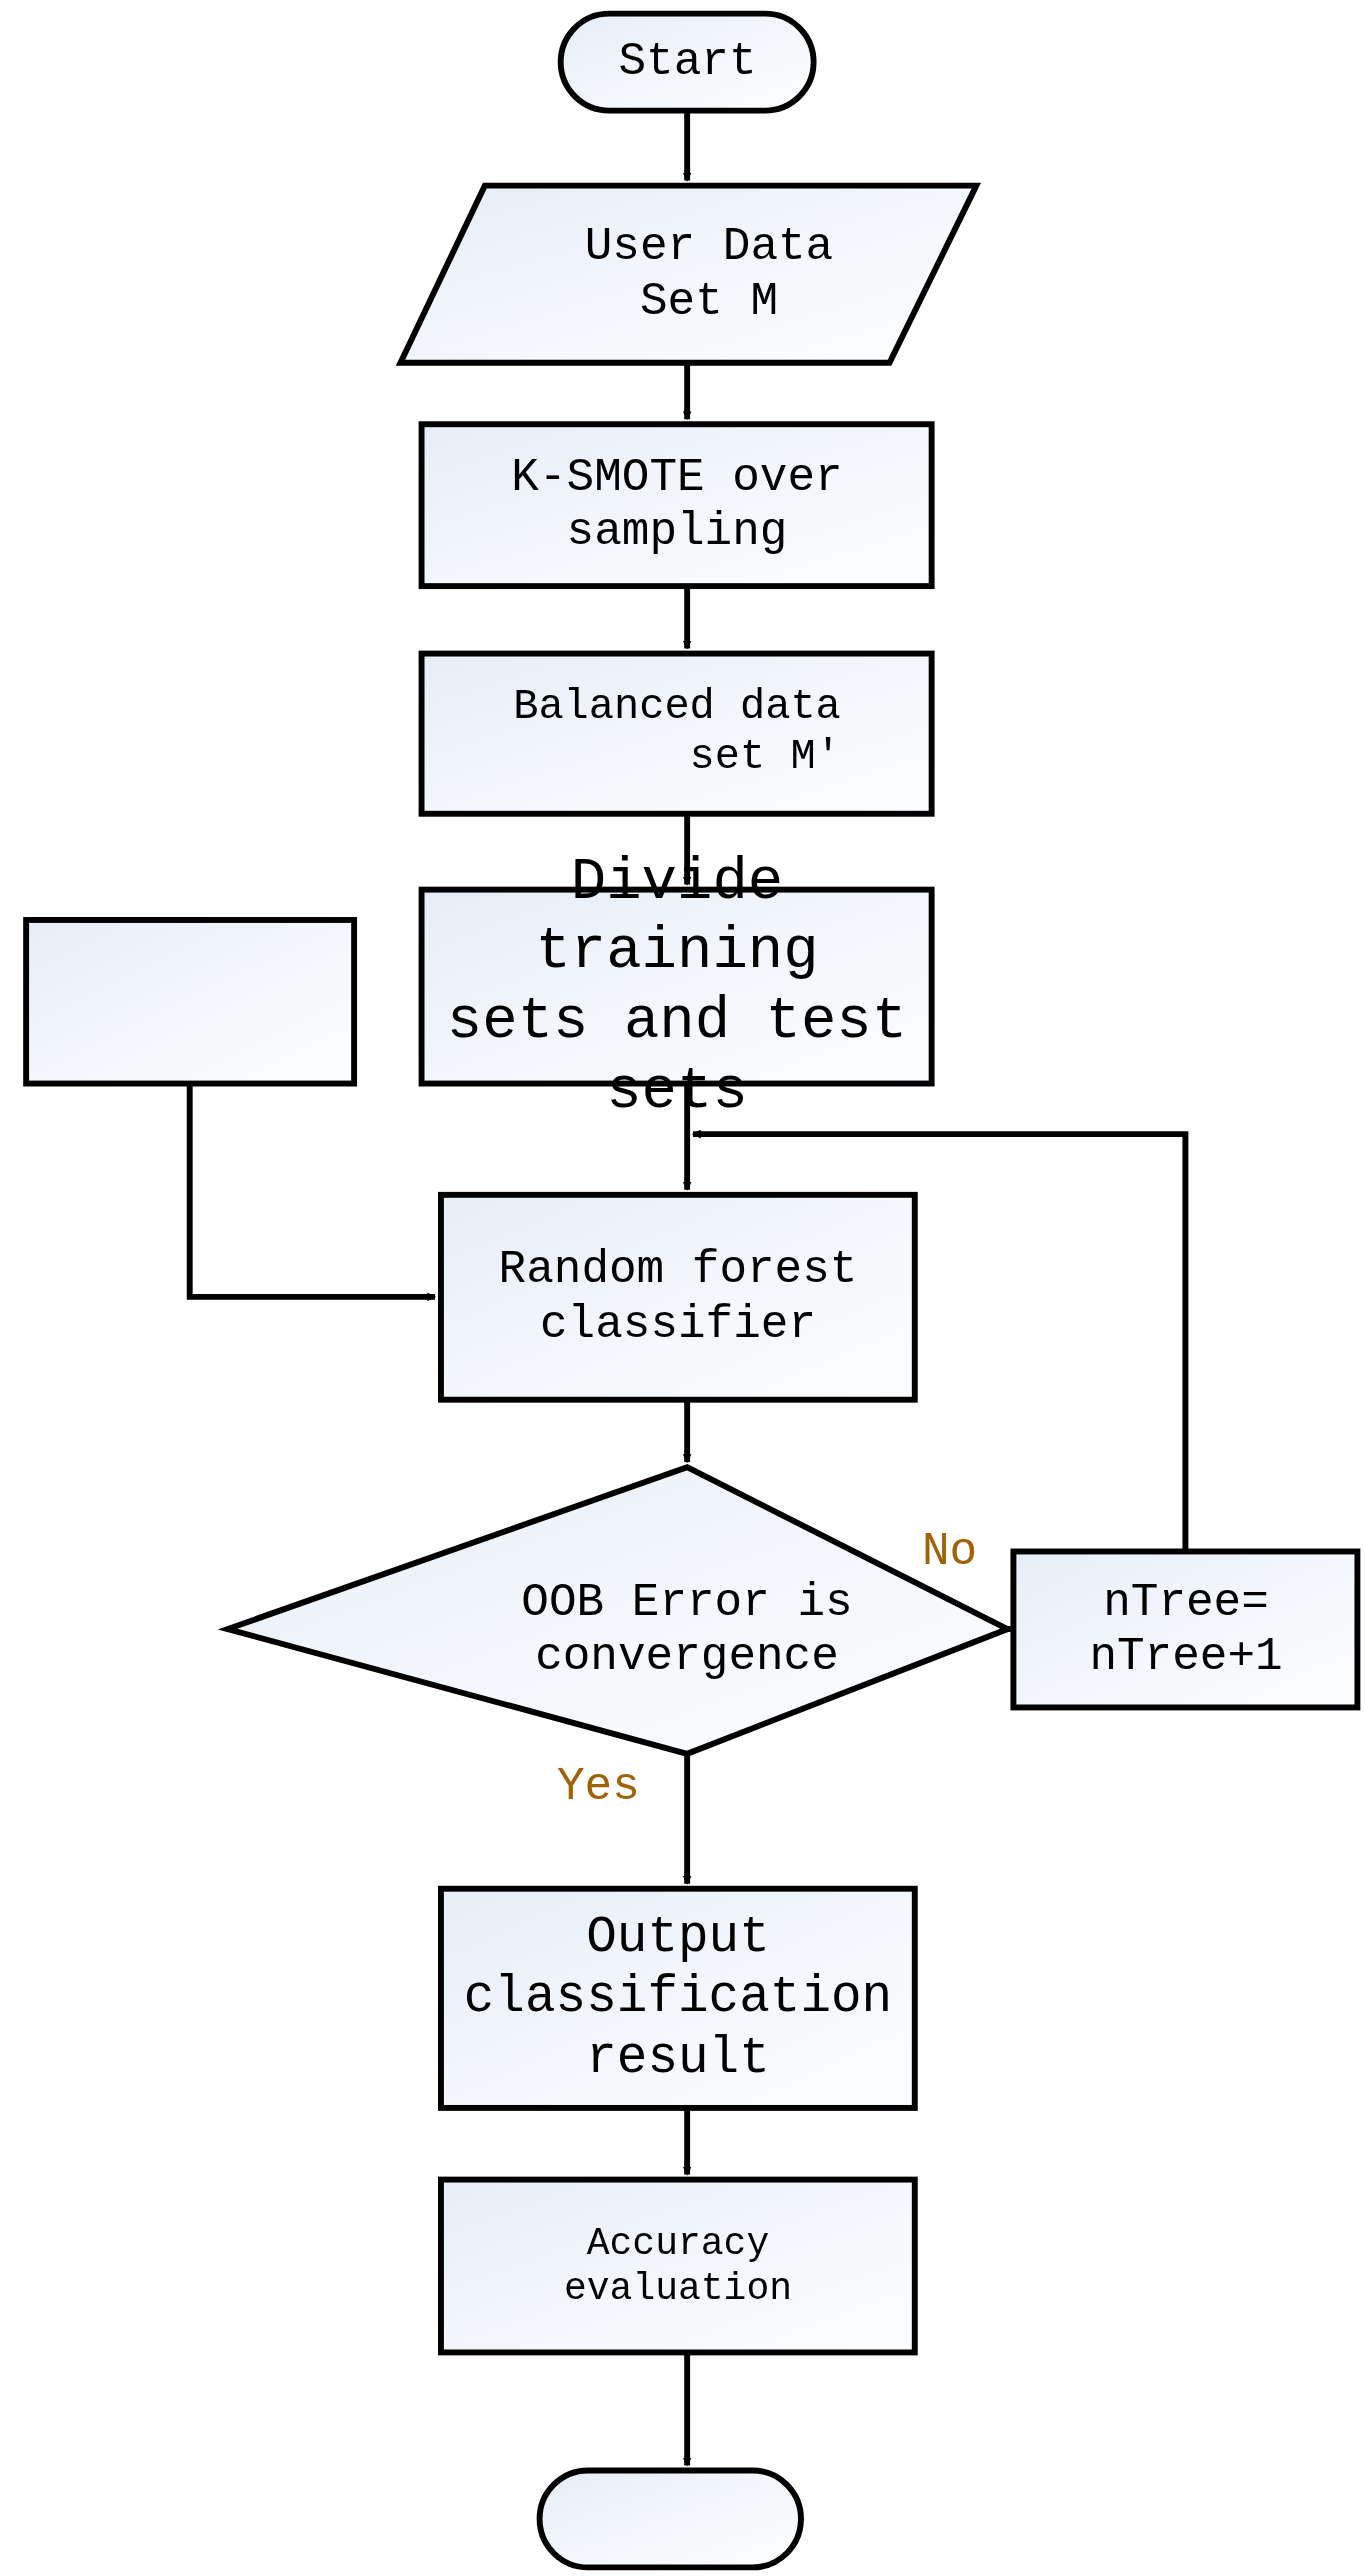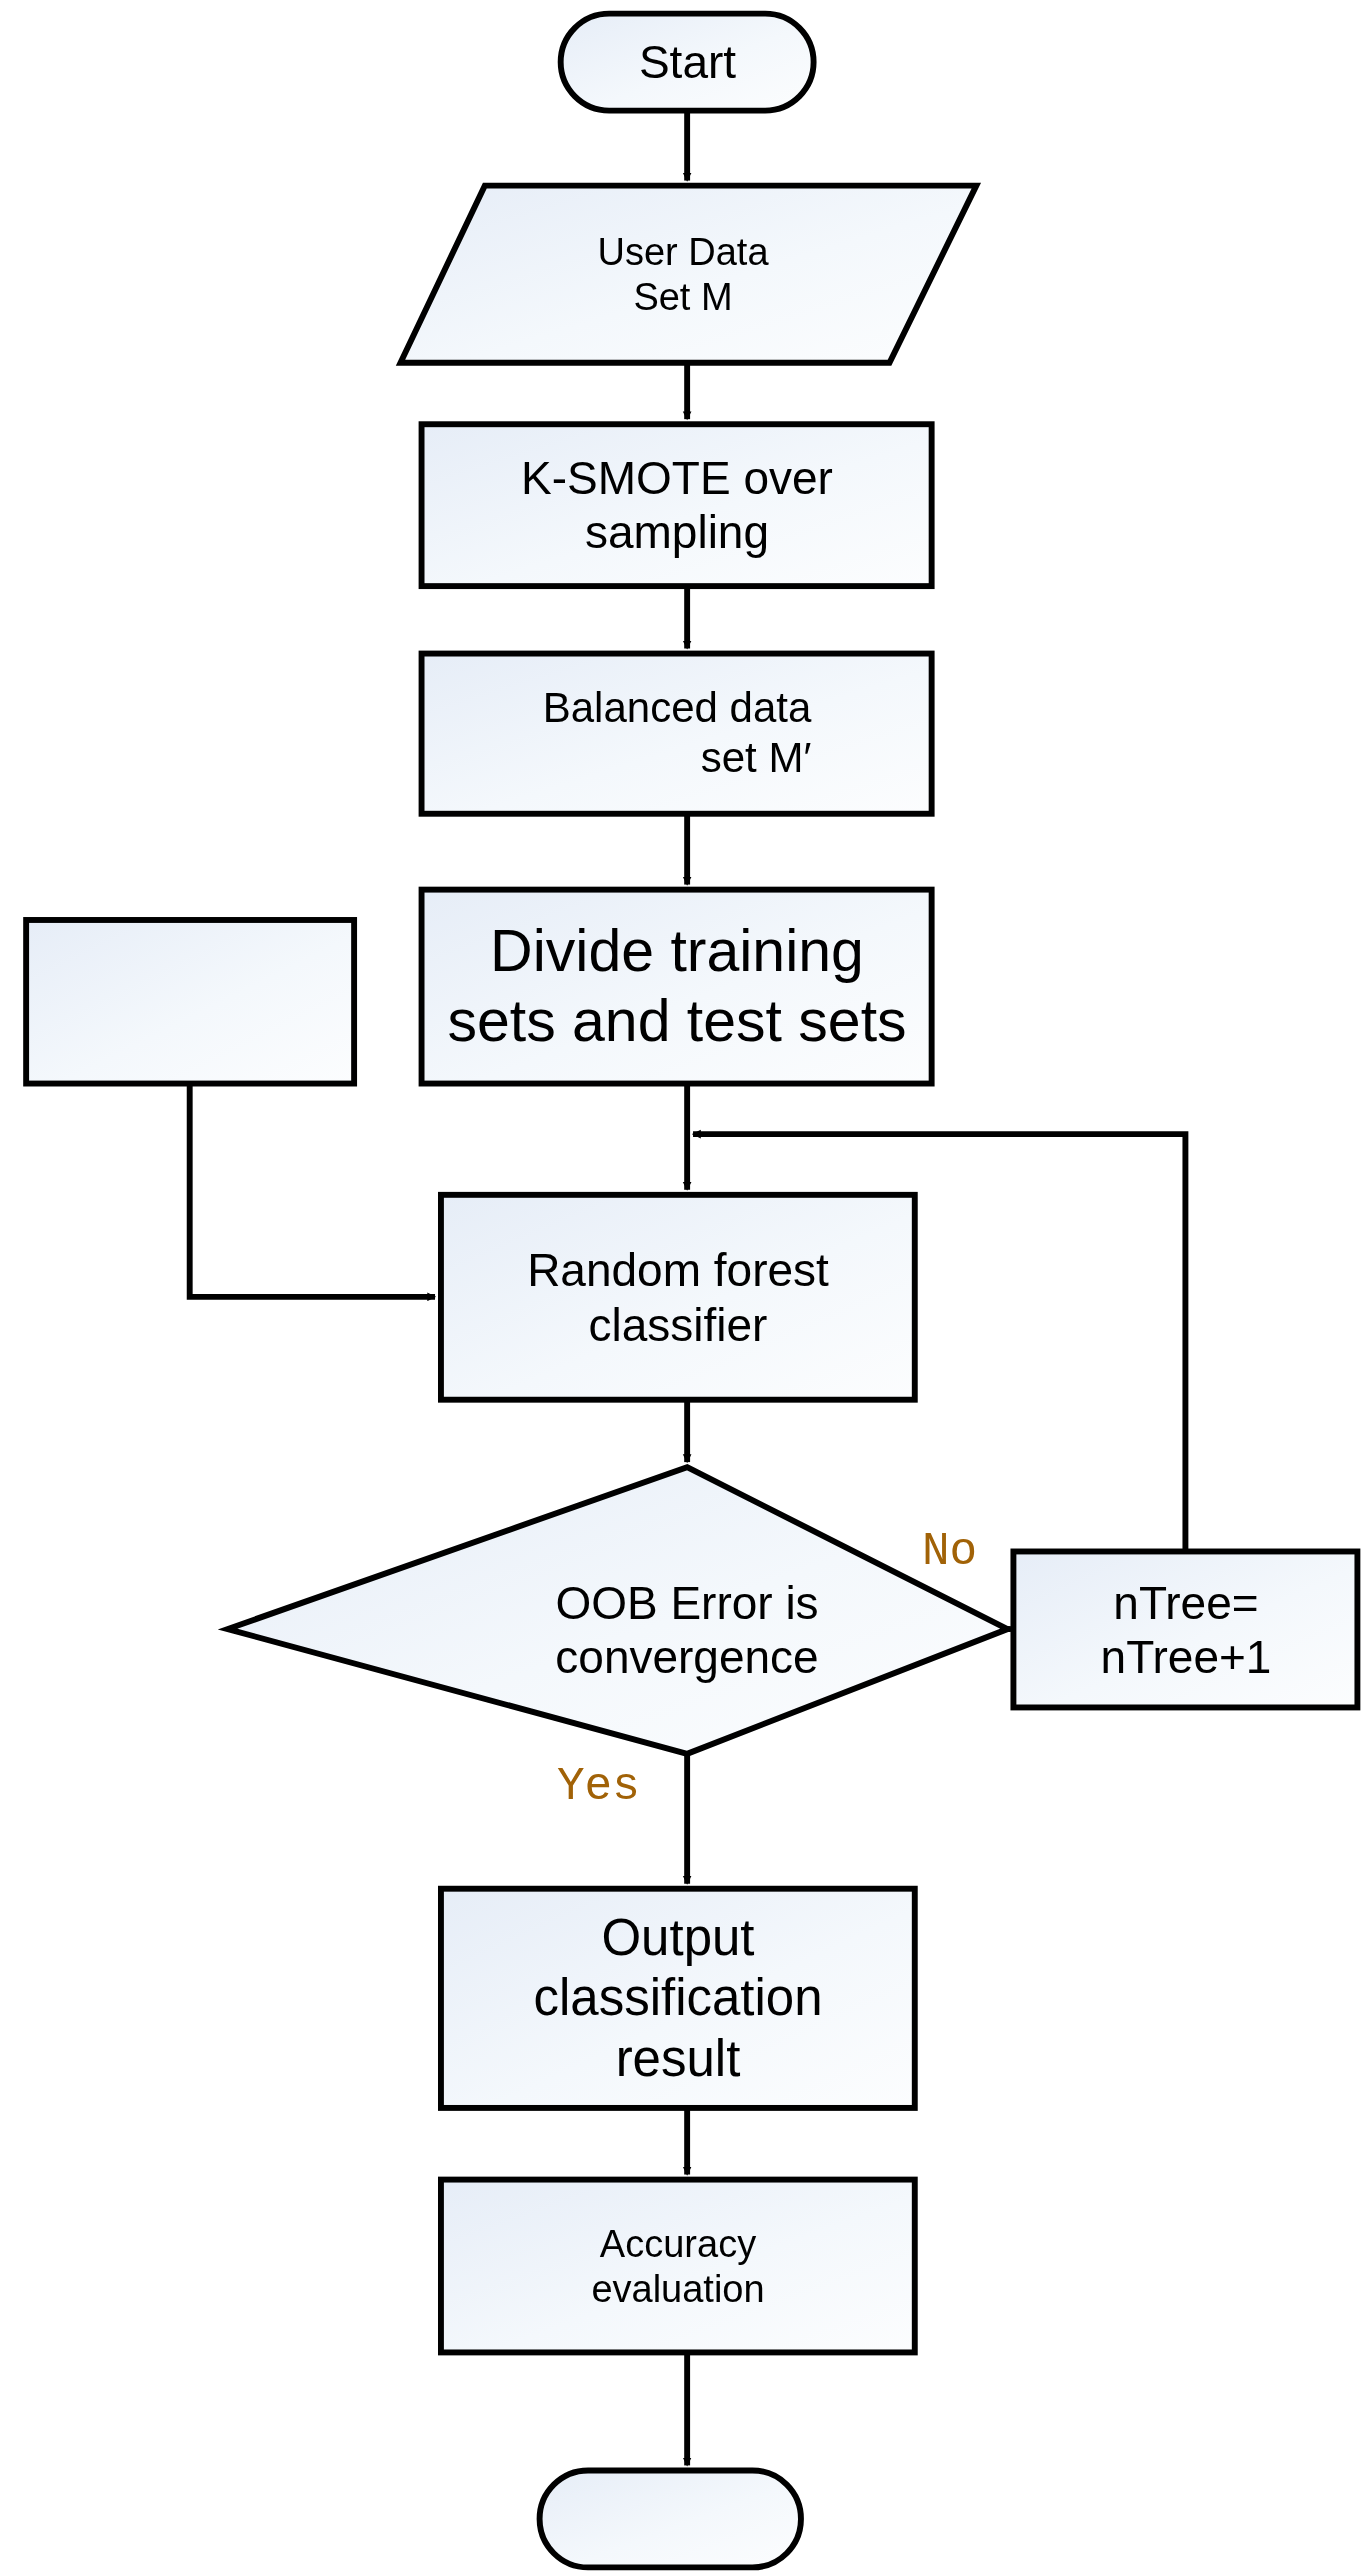--- a/index.html
+++ b/index.html
@@ -23,21 +23,21 @@
     top: 0;
     width: 1365px;
     height: 2576px;
   }
   .node-label {
     position: absolute;
     display: flex;
     align-items: center;
     justify-content: center;
     text-align: center;
-    font-family: Liberation Sans, sans-serif;
+    font-family: Liberation Mono, monospace;
     color: #000000;
     line-height: 1.18;
     white-space: pre-line;
     pointer-events: none;
   }
   .edge-label {
     position: absolute;
     font-family: Liberation Mono, monospace;
     color: #a16207;
     white-space: nowrap;
@@ -107,21 +107,21 @@
 
     <rect x="523" y="2240" width="562" height="260" fill="url(#nodeFill)" stroke="#000000" stroke-width="7"></rect>
 
     <rect x="523" y="2585" width="562" height="205" fill="url(#nodeFill)" stroke="#000000" stroke-width="7"></rect>
 
     <rect x="640" y="2930" width="310" height="115" rx="57.5" ry="57.5" fill="url(#nodeFill)" stroke="#000000" stroke-width="7"></rect>
   </svg>
 
   <div class="node-label" style="left:561px; top:13.5px; width:253px; height:97px; font-size:46px;">Start</div>
 
-  <div class="node-label" style="left:430px; top:192px; width:506px; height:165px; font-size:38px;">User Data
+  <div class="node-label" style="left:456px; top:192px; width:506px; height:165px; font-size:46px;">User Data
 Set M</div>
 
   <div class="node-label" style="left:422px; top:424px; width:510px; height:162px; font-size:46px;">K-SMOTE over
 sampling</div>
 
   <div class="node-label" style="left:422px; top:653px; width:510px; height:160px; font-size:42px;text-align:right;">Balanced data
 set M′</div>
 
   <div class="node-label" style="left:422px; top:890px; width:510px; height:194px; font-size:59px;">Divide training
 sets and test sets</div>

